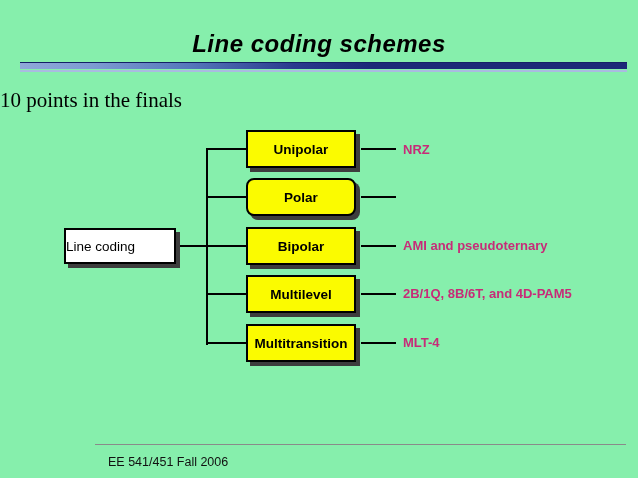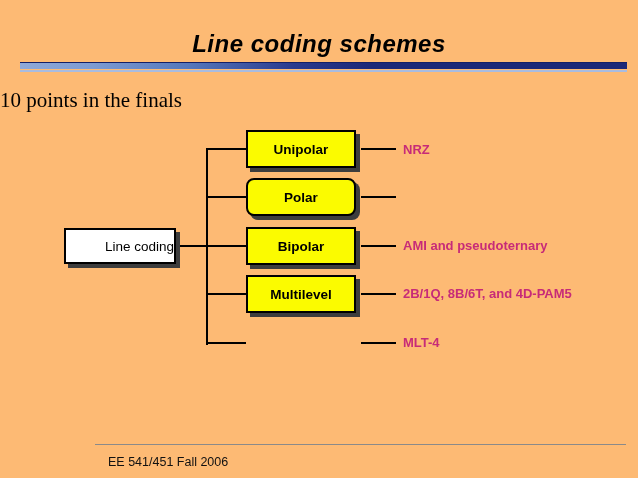--- a/index.html
+++ b/index.html
@@ -1,17 +1,17 @@
 <!DOCTYPE html>
 <html><head>
 <meta charset="utf-8">
 <style>
   html,body { margin:0; padding:0; background:#ffffff; }
   .slide {
-    position:relative; width:638px; height:478px; background:#fdba74;
+    position:relative; width:638px; height:478px; background:#86efac;
     font-family:"Liberation Sans", sans-serif; overflow:hidden;
   }
 
   
   .title {
     position:absolute; top:30px; left:0; width:638px; margin:0;
     text-align:center; font-size:24px; font-weight:bold; font-style:italic;
     color:#000000; letter-spacing:0.5px;
   }
   .divider { position:absolute; top:62px; left:20px; width:607px; }
@@ -23,21 +23,21 @@
   .subtitle {
     position:absolute; top:88px; left:0; width:622px; text-align:left;
     font-family:"Liberation Serif", serif; font-size:21px; color:#000000;
   }
 
   
   .root-box {
     position:absolute; left:64px; top:228px; width:112px; height:36px;
     background:#ffffff; border:2px solid #000000; box-sizing:border-box;
     box-shadow:4px 4px 0 0 #3d3d3d;
-    display:flex; align-items:center; justify-content:flex-end;
+    display:flex; align-items:center; justify-content:flex-start;
     font-size:13.5px; color:#000000;
   }
   .node {
     position:absolute; left:246px; width:110px; height:38px;
     background:#fbfb00; border:2px solid #000000; box-sizing:border-box;
     box-shadow:4px 4px 0 0 #3d3d3d;
     display:flex; align-items:center; justify-content:center;
     font-size:13.5px; font-weight:600; color:#000000;
   }
   .hline { position:absolute; height:2px; background:#000000; }
@@ -99,20 +99,23 @@
   </div>
   <div class="node" style="top:178px;border-radius:8px;">
     <span>Polar</span>
   </div>
   <div class="node" style="top:227px;">
     <span>Bipolar</span>
   </div>
   <div class="node" style="top:275px;">
     <span>Multilevel</span>
   </div>
+  <div class="node" style="top:324px;">
+    <span>Multitransition</span>
+  </div>
 
   <div class="annotation" style="top:150px;">NRZ</div>
   <div class="annotation" style="top:246px;">AMI and pseudoternary</div>
   <div class="annotation" style="top:294px;">2B/1Q,  8B/6T, and 4D-PAM5</div>
   <div class="annotation" style="top:343px;">MLT-4</div>
 
   <div class="footer-line"></div>
   <div class="course">EE 541/451 Fall 2006</div>
 
 </div>

